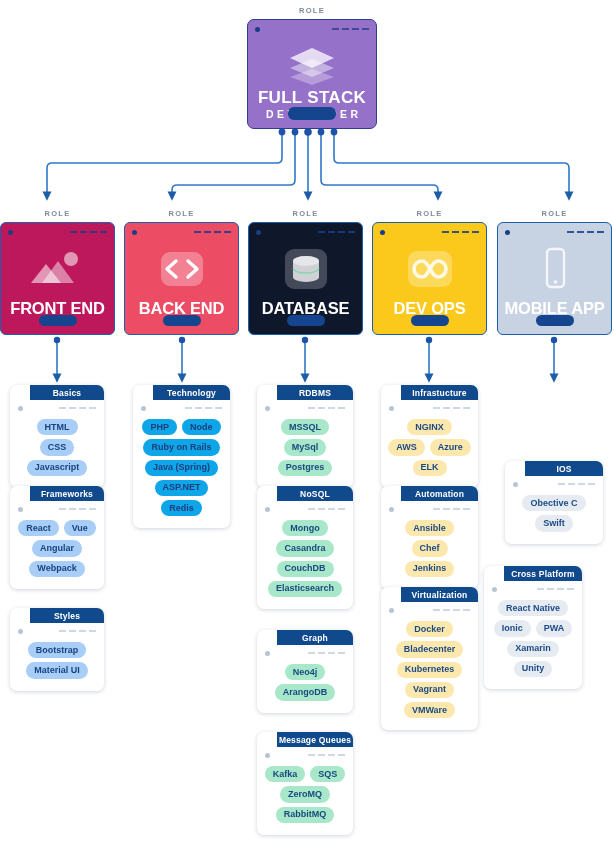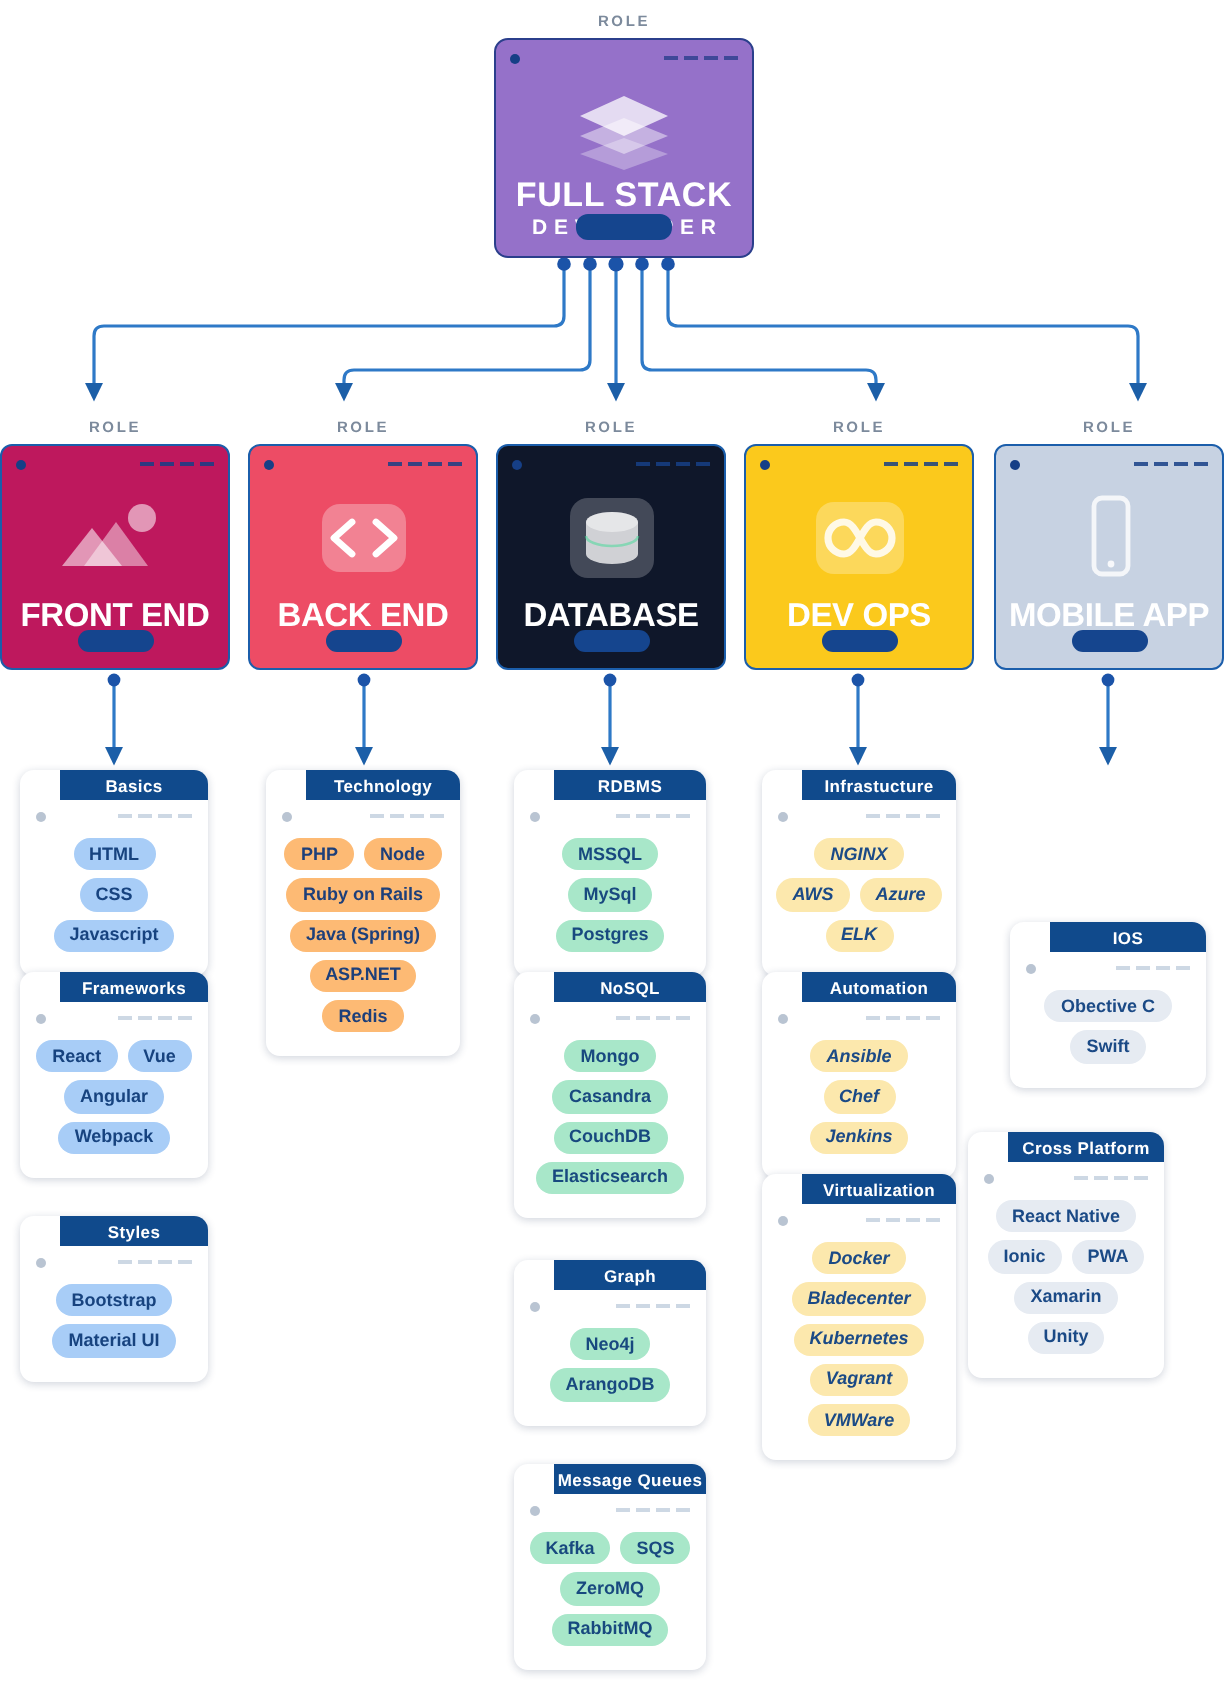--- a/index.html
+++ b/index.html
@@ -159,23 +159,23 @@
   .tag{
     border-radius:9px;
     padding:2.5px 8px;
     font-size:9px;
     font-weight:bold;
     white-space:nowrap;
     line-height:1.25;
   }
   
   .t-front .tag{ background:#a8cdf7; color:#17437f; }
-  .t-back  .tag{ background:#fdba74; color:#1d3f7a; }
+  .t-back  .tag{ background:#0ea5e9; color:#1d3f7a; }
   .t-db    .tag{ background:#a8e7c9; color:#18497f; }
-  .t-ops   .tag{ background:#fce8ad; color:#1b4a86;font-style:italic; }
+  .t-ops   .tag{ background:#fce8ad; color:#1b4a86; }
   .t-mob   .tag{ background:#e6ebf2; color:#1b4a86; }
 </style>
 </head>
 <body>
 
 <div id="stage">
 
   <svg id="wires" viewBox="0 0 614 847">
     <defs>
       <marker id="arw" markerWidth="7" markerHeight="7" refX="3.2" refY="3.2" orient="auto">

